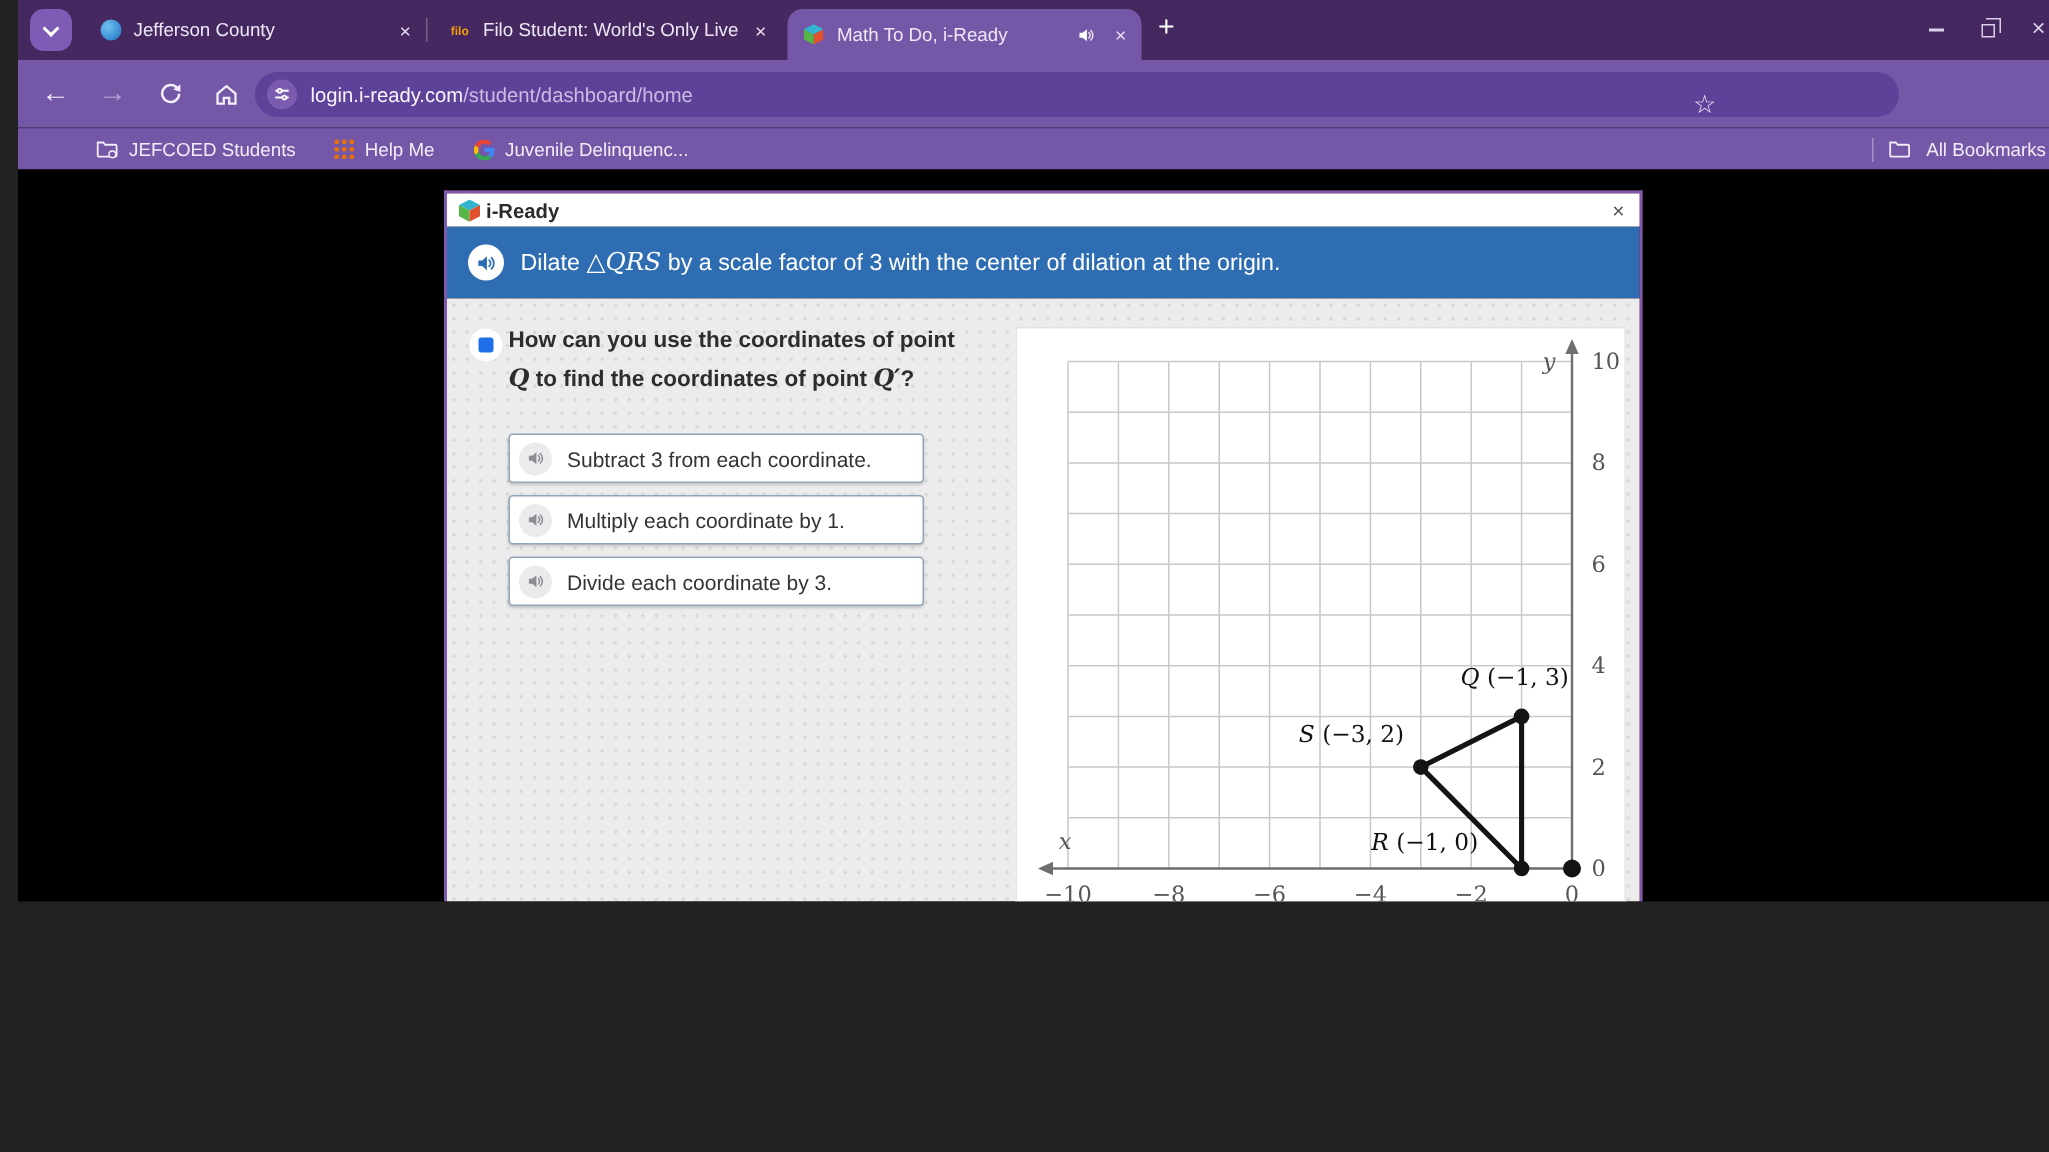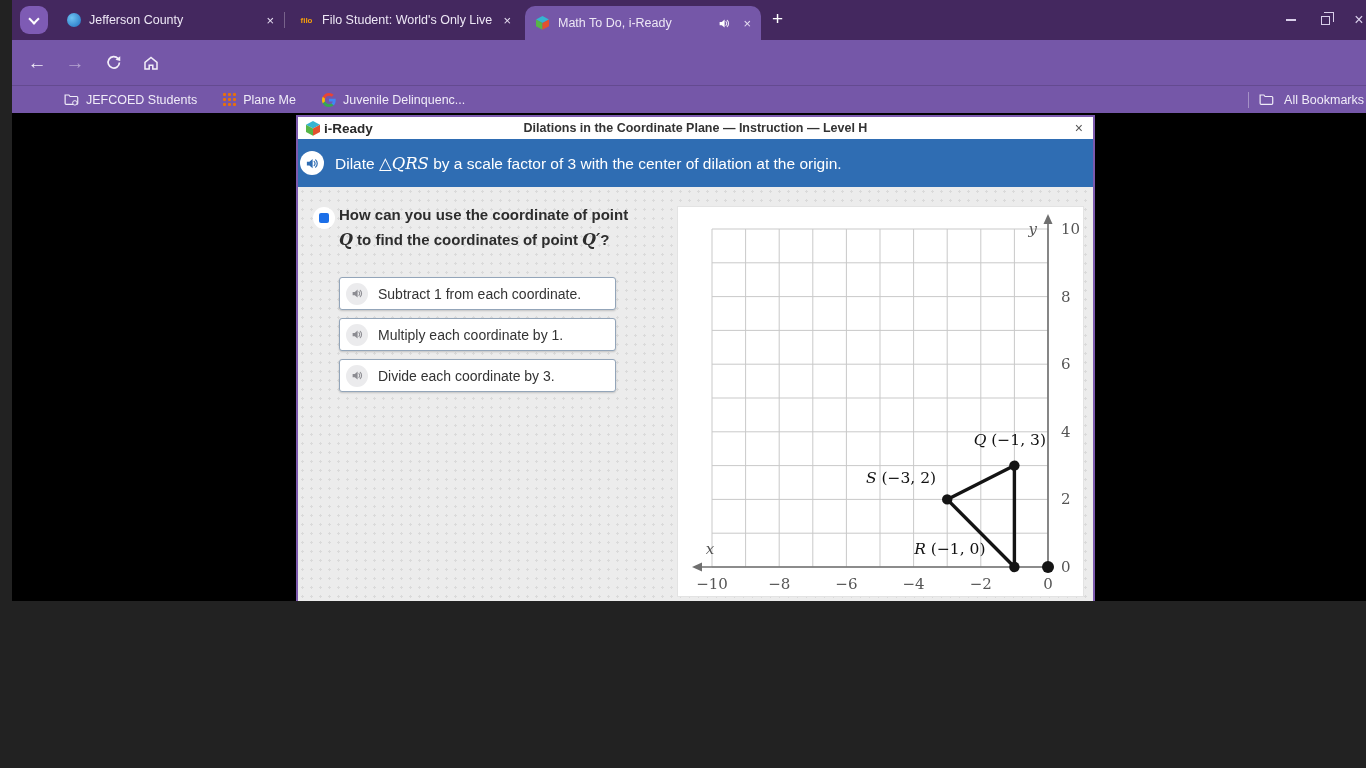--- a/index.html
+++ b/index.html
@@ -47,28 +47,28 @@
   .bm{display:flex;align-items:center;gap:7px;cursor:pointer;margin-right:26px;}
   .bm:first-child{margin-left:12px;}
   .helpgrid{width:13px;height:13px;display:grid;grid-template-columns:repeat(3,1fr);gap:1.5px;}
   .helpgrid i{background:#E8710A;border-radius:1px;}
   .bmright{margin-left:auto;display:flex;align-items:center;gap:10px;margin-right:14px;}
   .bmsep{width:1px;height:16px;background:rgba(255,255,255,.35);}
 
   
   .content{position:absolute;left:0;top:113px;width:1366px;height:605px;background:#000;}
 
-  .lesson{position:absolute;left:284px;top:2px;width:799px;height:598px;background:#7f1d1d;
+  .lesson{position:absolute;left:284px;top:14px;width:799px;height:598px;background:#7f1d1d;
     border:2px solid #7C5AAE;border-bottom:none;}
   .lheader{position:relative;height:22px;background:#fff;display:flex;align-items:center;}
   .brand{display:flex;align-items:center;gap:4px;margin-left:8px;font-weight:bold;font-size:13.5px;color:#2A2A2A;}
   .ltitle{position:absolute;left:0;right:0;text-align:center;font-size:12.5px;font-weight:600;color:#333;}
   .lclose{position:absolute;right:10px;top:0;height:22px;display:flex;align-items:center;color:#555;font-size:14px;cursor:pointer;}
 
-  .bluebar{height:48px;background:#2F6DB3;display:flex;align-items:center;gap:11px;padding-left:2px;color:#fff;font-size:15.5px;}
+  .bluebar{height:48px;background:#2F6DB3;display:flex;align-items:center;gap:11px;padding-left:14px;color:#fff;font-size:15.5px;}
   .spkwhite{width:24px;height:24px;border-radius:50%;background:#fff;display:flex;align-items:center;justify-content:center;flex:none;cursor:pointer;}
   .spkwhite svg{width:15px;height:15px;fill:#2F6DB3;color:#2F6DB3;}
   .mathvar{font-family:"DejaVu Serif",serif;font-style:italic;font-size:16.5px;}
 
   .lbody{position:relative;height:488px;background-color:#ECECEC;
     background-image:radial-gradient(#DADADA 1.1px,transparent 1.2px);background-size:9px 9px;}
 
   .bullet{position:absolute;left:15px;top:20px;width:22px;height:22px;border-radius:50%;background:#fff;
     display:flex;align-items:center;justify-content:center;}
   .bullet i{width:10px;height:10px;background:#1C6FE8;border-radius:2px;}
@@ -215,20 +215,35 @@
         <path d="M18.4 6.5A8 8 0 1 0 20.4 12" fill="none" stroke="#F3EFF9" stroke-width="2.4"></path>
         <polygon points="21.5,3.2 21.5,10 14.8,8" fill="#F3EFF9"></polygon>
       </svg>
     </span>
     <span class="navic" style="left:122px">
       <svg width="18" height="18" viewBox="0 0 24 24">
         <path d="M4 11.2 12 4.6l8 6.6V20h-5.6v-5H9.6v5H4z" fill="none" stroke="#F3EFF9" stroke-width="2"></path>
       </svg>
     </span>
 
+    <div class="omni">
+      <span class="tune">
+        <svg width="12" height="12" viewBox="0 0 24 24">
+          <g stroke="#fff" stroke-width="2.4" stroke-linecap="round">
+            <line x1="4" y1="7" x2="20" y2="7"></line>
+              <circle cx="9" cy="7" r="2.6" fill="#7A5BB0"></circle>
+            <line x1="4" y1="16" x2="20" y2="16"></line>
+              <circle cx="15" cy="16" r="2.6" fill="#7A5BB0"></circle>
+          </g>
+        </svg>
+      </span>
+      <span>login.i-ready.com</span>
+        <span class="urlpath">/student/dashboard/home</span>
+      <span class="star">☆</span>
+    </div>
 
     <span class="puzzle">
       <svg width="19" height="19" viewBox="0 0 24 24">
         <path d="M20.5 11h-2V7A1.5 1.5 0 0 0 17 5.5h-4v-2a2 2 0 1 0-4 0v2H5A1.5 1.5 0 0 0 3.5 7v3.5h2a2 2 0 1 1 0 4h-2V20A1.5 1.5 0 0 0 5 21.5h3.5v-2a2 2 0 1 1 4 0v2H17a1.5 1.5 0 0 0 1.5-1.5v-4h2a2 2 0 1 0 0-4z" fill="none" stroke="#F3EFF9" stroke-width="1.7"></path>
       </svg>
     </span>
     <span class="tbsep"></span>
     <span class="kebab">⋮</span>
   </div>
 
@@ -245,21 +260,21 @@
           <i></i>
           <i></i>
           <i></i>
           <i></i>
           <i></i>
           <i></i>
           <i></i>
           <i></i>
           <i></i>
         </span>
-      <span>Plane Me</span>
+      <span>Help Me</span>
     </span>
     <span class="bm">
       <svg width="14" height="14" viewBox="0 0 18 18">
         <path fill="#4285F4" d="M17.64 9.2c0-.64-.06-1.25-.16-1.84H9v3.48h4.84a4.14 4.14 0 0 1-1.8 2.72v2.26h2.92c1.7-1.57 2.68-3.88 2.68-6.62z"></path>
         <path fill="#34A853" d="M9 18c2.43 0 4.47-.8 5.96-2.18l-2.92-2.26c-.8.54-1.84.86-3.04.86-2.34 0-4.32-1.58-5.03-3.7H.96v2.33A9 9 0 0 0 9 18z"></path>
         <path fill="#FBBC05" d="M3.97 10.72A5.41 5.41 0 0 1 3.68 9c0-.6.1-1.18.28-1.72V4.95H.96A9 9 0 0 0 0 9c0 1.45.35 2.82.96 4.05l3.01-2.33z"></path>
         <path fill="#EA4335" d="M9 3.58c1.32 0 2.5.45 3.44 1.35l2.58-2.58A9 9 0 0 0 9 0 9 9 0 0 0 .96 4.95l3.01 2.33C4.68 5.16 6.66 3.58 9 3.58z"></path>
       </svg>
       <span>Juvenile Delinquenc...</span>
     </span>
@@ -275,52 +290,51 @@
   <div class="content">
     <div class="lesson">
 
       <div class="lheader">
         <span class="brand">
           <svg width="14" height="15">
               <use href="#cube"></use>
             </svg>
           <span>i-Ready</span>
         </span>
-        <span class="ltitle">Dilations in the Coordinate Plane — Instruction — Level H</span>
         <span class="lclose">×</span>
       </div>
 
       <div class="bluebar">
         <span class="spkwhite">
           <svg>
               <use href="#spk"></use>
             </svg>
         </span>
         <span>
           <span>Dilate </span><span class="mathvar">△QRS</span><span> by a scale factor of 3 with the center of dilation at the origin.</span>
         </span>
       </div>
 
       <div class="lbody">
         <span class="bullet">
             <i></i>
           </span>
 
         <div class="question">
-          <span>How can you use the coordinate of point </span><span class="qvar">Q</span><span> to find the coordinates of point </span><span class="qvar">Q′</span><span>?</span>
+          <span>How can you use the coordinates of point </span><span class="qvar">Q</span><span> to find the coordinates of point </span><span class="qvar">Q′</span><span>?</span>
         </div>
 
         <div class="answers">
           <button class="ans">
             <span class="spkgray">
                 <svg>
                   <use href="#spk"></use>
                 </svg>
               </span>
-            <span>Subtract 1 from each coordinate.</span>
+            <span>Subtract 3 from each coordinate.</span>
           </button>
           <button class="ans">
             <span class="spkgray">
                 <svg>
                   <use href="#spk"></use>
                 </svg>
               </span>
             <span>Multiply each coordinate by 1.</span>
           </button>
           <button class="ans">

